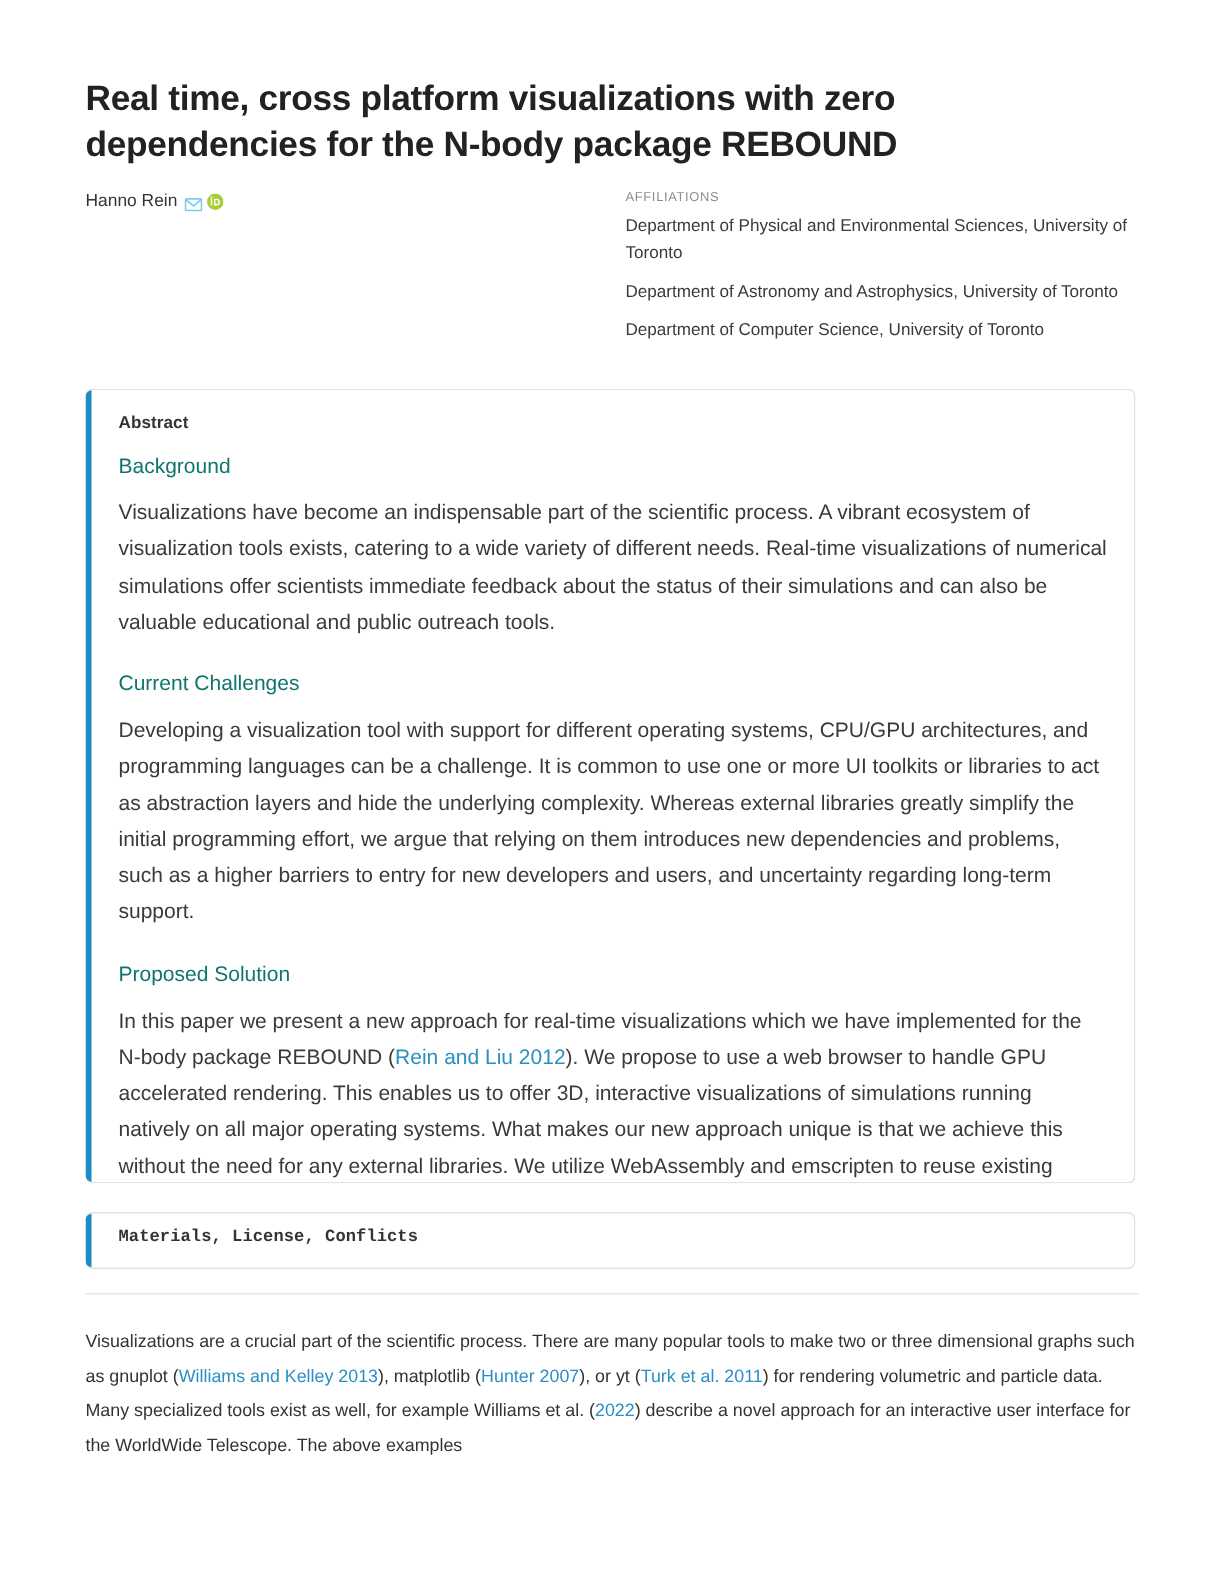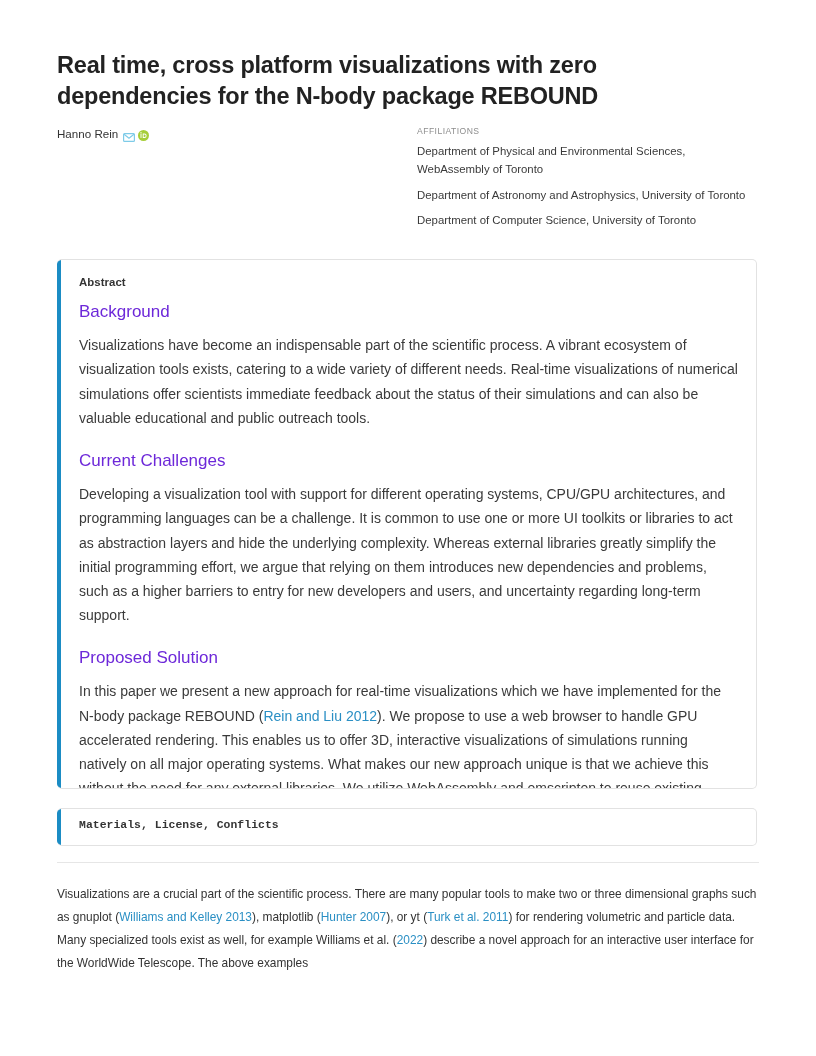--- a/index.html
+++ b/index.html
@@ -116,23 +116,23 @@
   }
 
   .card-title {
     font-size: 11.4px;
     font-weight: bold;
     color: #343434;
     margin: 0 0 13px 0;
     letter-spacing: 0.05px;
   }
   .subhead {
-    font-size: 17px;
+    font-size: 14px;
     font-weight: normal;
-    color: #6d28d9;
+    color: #0f766e;
     margin: 0 0 10px 0;
     line-height: 1.3;
   }
   .abs-para {
     font-size: 14px;
     line-height: 1.73;
     color: #3a3a3a;
     margin: 0 0 19px 0;
     text-align: left;
   }
@@ -202,21 +202,21 @@
             <rect x="4.6" y="6.4" width="1.7" height="8" fill="#ffffff"></rect>
             <circle cx="5.45" cy="4.7" r="1.15" fill="#ffffff"></circle>
             <path d="M8.6 6.4 h3.1 a4 4 0 0 1 0 8 H8.6 z M10.3 8 v4.8 h1.3 a2.4 2.4 0 0 0 0-4.8 z" fill="#ffffff"></path>
           </svg>
         </span>
       </div>
     </div>
 
     <div class="meta-col-affil">
       <div class="meta-label">AFFILIATIONS</div>
-      <div class="affil-item">Department of Physical and Environmental Sciences, WebAssembly of Toronto</div>
+      <div class="affil-item">Department of Physical and Environmental Sciences, University of Toronto</div>
       <div class="affil-item">Department of Astronomy and Astrophysics, University of Toronto</div>
       <div class="affil-item">Department of Computer Science, University of Toronto</div>
     </div>
 
   </div>
 
   <div class="card" id="abstract-card">
     <div class="card-accent"></div>
     <div class="card-body">
       <div class="card-title">Abstract</div>

